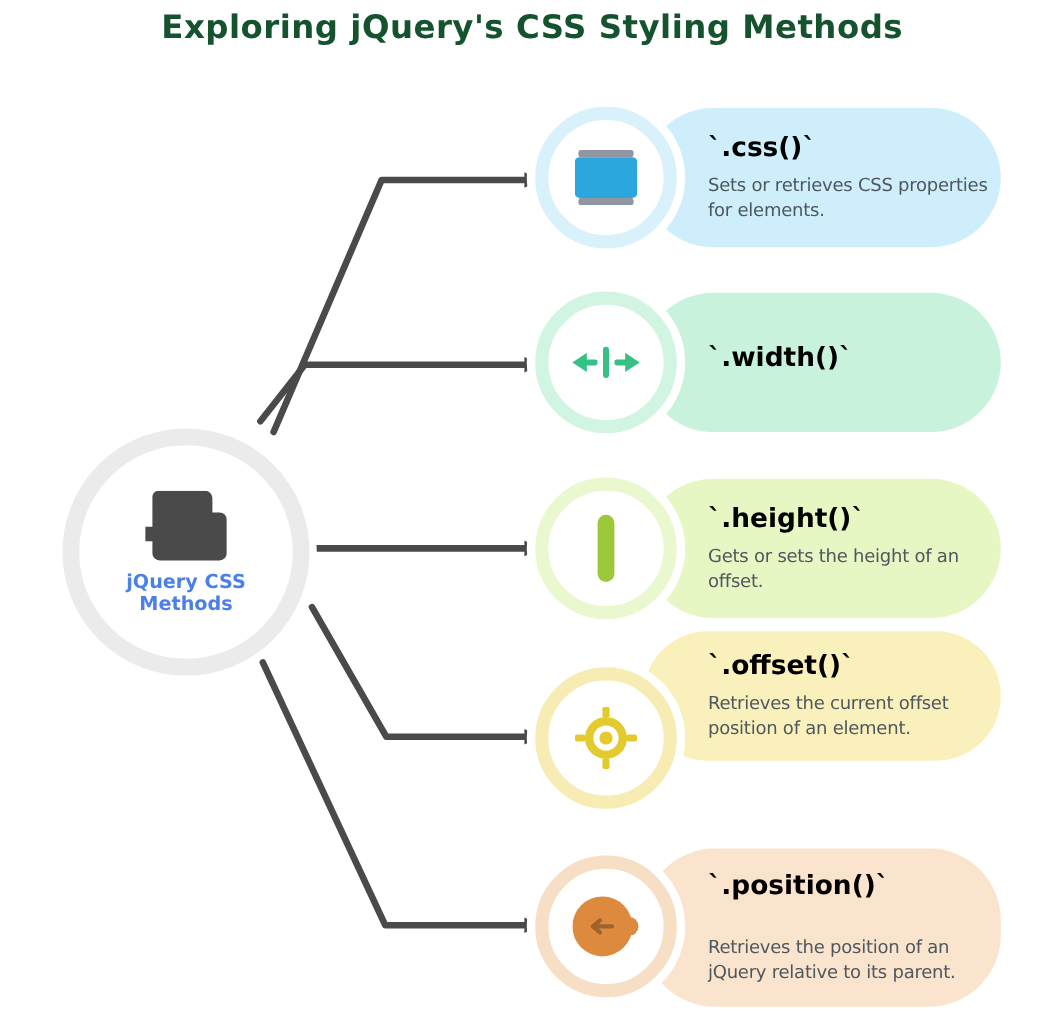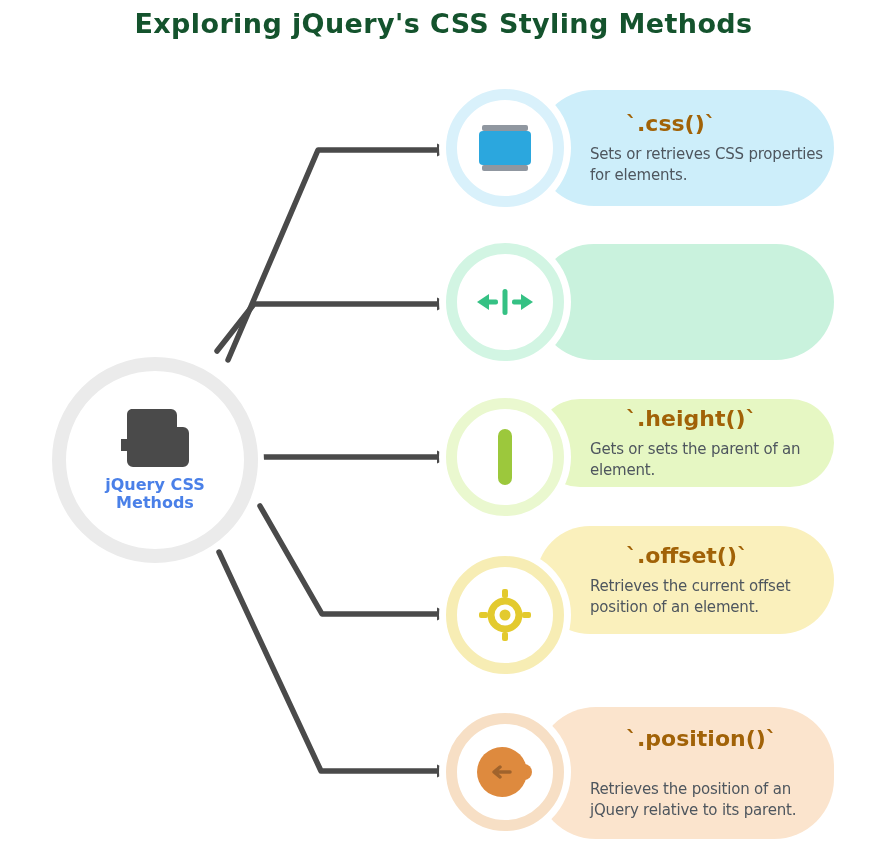--- a/index.html
+++ b/index.html
@@ -33,26 +33,26 @@
     position:absolute; left:536px; width:298px; border-radius:60px;
     z-index:1; box-sizing:border-box; padding-left:54px;
     display:flex; flex-direction:column; justify-content:center;
   }
   .node-circle {
     position:absolute; left:446px; width:96px; height:96px; border-radius:50%;
     background:#fff; border:11px solid #eee; box-shadow:0 0 0 7px #fff;
     z-index:2; display:flex; align-items:center; justify-content:center;
   }
   .branch-icon { line-height:0; }
-  .branch-title { font-size:22px; font-weight:bold; color:#a16207; margin-bottom:8px;margin-left:36px; }
+  .branch-title { font-size:22px; font-weight:bold; color:#000000; margin-bottom:8px; }
   .branch-desc  { font-size:15px; color:#4e565e; line-height:1.34; width:235px; letter-spacing:-0.2px; }
 
   .row1 .pill { top:90px;  height:116px; } .row1 .node-circle { top:89px;  }
   .row2 .pill { top:244px; height:116px; } .row2 .node-circle { top:243px; }
-  .row3 .pill { top:399px; height:88px; } .row3 .node-circle { top:398px; }
+  .row3 .pill { top:399px; height:116px; } .row3 .node-circle { top:398px; }
   .row4 .pill { top:526px; height:108px; } .row4 .node-circle { top:556px; }
   .row5 .pill { top:707px; height:132px;gap:20px; } .row5 .node-circle { top:713px; }
 </style>
 </head>
 <body>
 
 <div class="canvas">
 
   <div class="diagram-title">Exploring jQuery's CSS Styling Methods</div>
 
@@ -89,38 +89,39 @@
           <rect x="3" y="0" width="46" height="6" rx="2" fill="#9097a0"></rect>
           <rect x="3" y="40" width="46" height="6" rx="2" fill="#9097a0"></rect>
           <rect x="0" y="6" width="52" height="34" rx="4" fill="currentColor"></rect>
         </svg>
       </span>
     </div>
   </div>
 
   <div class="branch-row row2">
     <div class="pill" style="background: rgb(201, 242, 221);">
+      <div class="branch-title">`.width()`</div>
     </div>
     <div class="node-circle" style="border-color: rgb(210, 245, 227);">
       <span class="branch-icon" style="color: rgb(53, 193, 132);">
         <svg width="58" height="28" viewBox="0 0 58 28">
           <rect x="26.5" y="1" width="5" height="26" rx="2.5" fill="currentColor"></rect>
           <rect x="11" y="11.5" width="11" height="5" rx="2" fill="currentColor"></rect>
           <polygon points="13,6 1,14 13,22" fill="currentColor"></polygon>
           <rect x="36" y="11.5" width="11" height="5" rx="2" fill="currentColor"></rect>
           <polygon points="45,6 57,14 45,22" fill="currentColor"></polygon>
         </svg>
       </span>
     </div>
   </div>
 
   <div class="branch-row row3">
     <div class="pill" style="background: rgb(230, 247, 195);">
       <div class="branch-title">`.height()`</div>
-      <div class="branch-desc">Gets or sets the parent of an element.</div>
+      <div class="branch-desc">Gets or sets the height of an offset.</div>
     </div>
     <div class="node-circle" style="border-color: rgb(234, 248, 207);">
       <span class="branch-icon" style="color: rgb(156, 200, 60);">
         <svg width="16" height="58" viewBox="0 0 16 58">
           <rect x="1" y="1" width="14" height="56" rx="7" fill="currentColor"></rect>
         </svg>
       </span>
     </div>
   </div>
 

